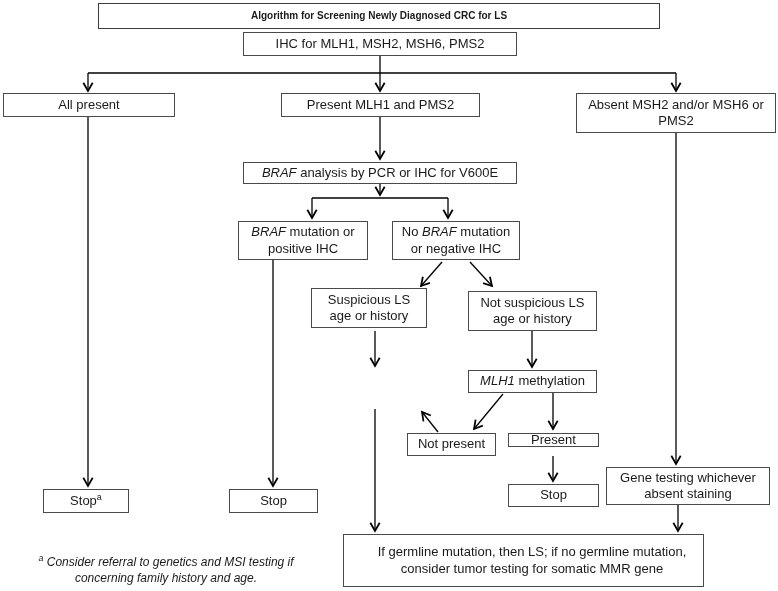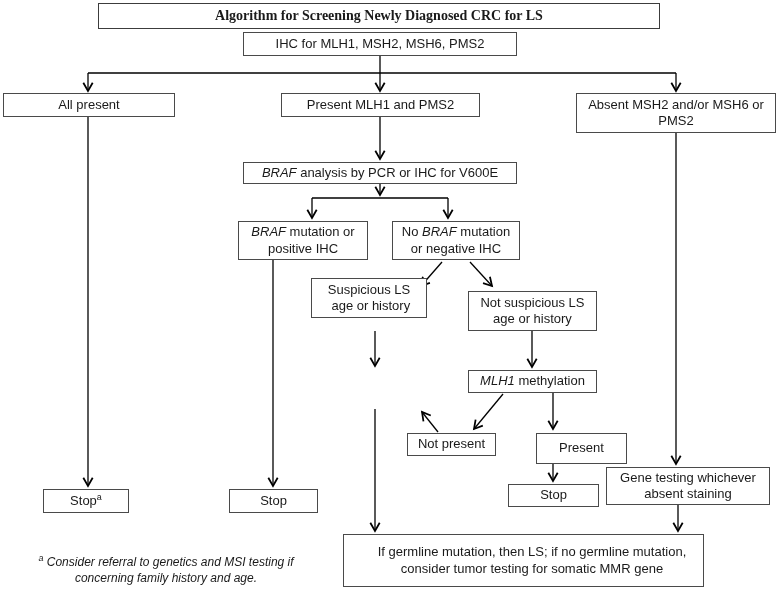--- a/index.html
+++ b/index.html
@@ -7,21 +7,21 @@
     position:relative;width:778px;height:591px;background:#ffffff;
     font-family:"Liberation Sans",sans-serif;color:#1a1a1a;overflow:hidden;
   }
   svg.arrows{position:absolute;left:0;top:0;z-index:0;}
   .node{
     position:absolute;box-sizing:border-box;background:#ffffff;
     border:1.4px solid #4a4a4a;display:flex;align-items:center;justify-content:center;
     text-align:center;font-size:13px;line-height:1.25;z-index:1;padding:1px 3px;
   }
   .node .it{font-style:italic;}
-  .title-box{font-weight:bold;font-size:14px;border-color:#3c3c3c;font-family:Liberation Serif, serif;}
+  .title-box{font-weight:bold;font-size:10px;border-color:#3c3c3c;}
   .footnote{
     position:absolute;box-sizing:border-box;font-size:12px;font-style:italic;
     text-align:center;line-height:1.3;z-index:1;
   }
   sup{font-size:9px;line-height:0;}
 </style>
 </head>
 <body>
 
 <div id="canvas">
@@ -96,21 +96,21 @@
     </div>
   </div>
 
   <div class="node" style="left:238px;top:221px;width:130px;height:39px;">
     <div>
       <span class="it">BRAF</span><span> mutation or</span><br>
       <span>positive IHC</span>
     </div>
   </div>
 
-  <div class="node" style="left:311px;top:278px;width:116px;height:40px;text-align:right;">
+  <div class="node" style="left:311px;top:288px;width:116px;height:40px;">
     <div>
       <span>Suspicious LS</span><br>
       <span>age or history</span>
     </div>
   </div>
 
   <div class="node" style="left:468px;top:291px;width:129px;height:40px;">
     <div>
       <span>Not suspicious LS</span><br>
       <span>age or history</span>
@@ -119,21 +119,21 @@
 
 
   <div class="node" style="left:468px;top:370px;width:129px;height:23px;">
     <span><span class="it">MLH1</span><span> methylation</span></span>
   </div>
 
   <div class="node" style="left:407px;top:433px;width:89px;height:23px;">
     <span>Not present</span>
   </div>
 
-  <div class="node" style="left:508px;top:433px;width:91px;height:31px;margin-left:28px;">
+  <div class="node" style="left:508px;top:433px;width:91px;height:14px;">
     <span>Present</span>
   </div>
 
   <div class="node" style="left:508px;top:484px;width:91px;height:23px;">
     <span>Stop</span>
   </div>
 
   <div class="node" style="left:606px;top:467px;width:164px;height:38px;">
     <div>
       <span>Gene testing whichever</span><br>

